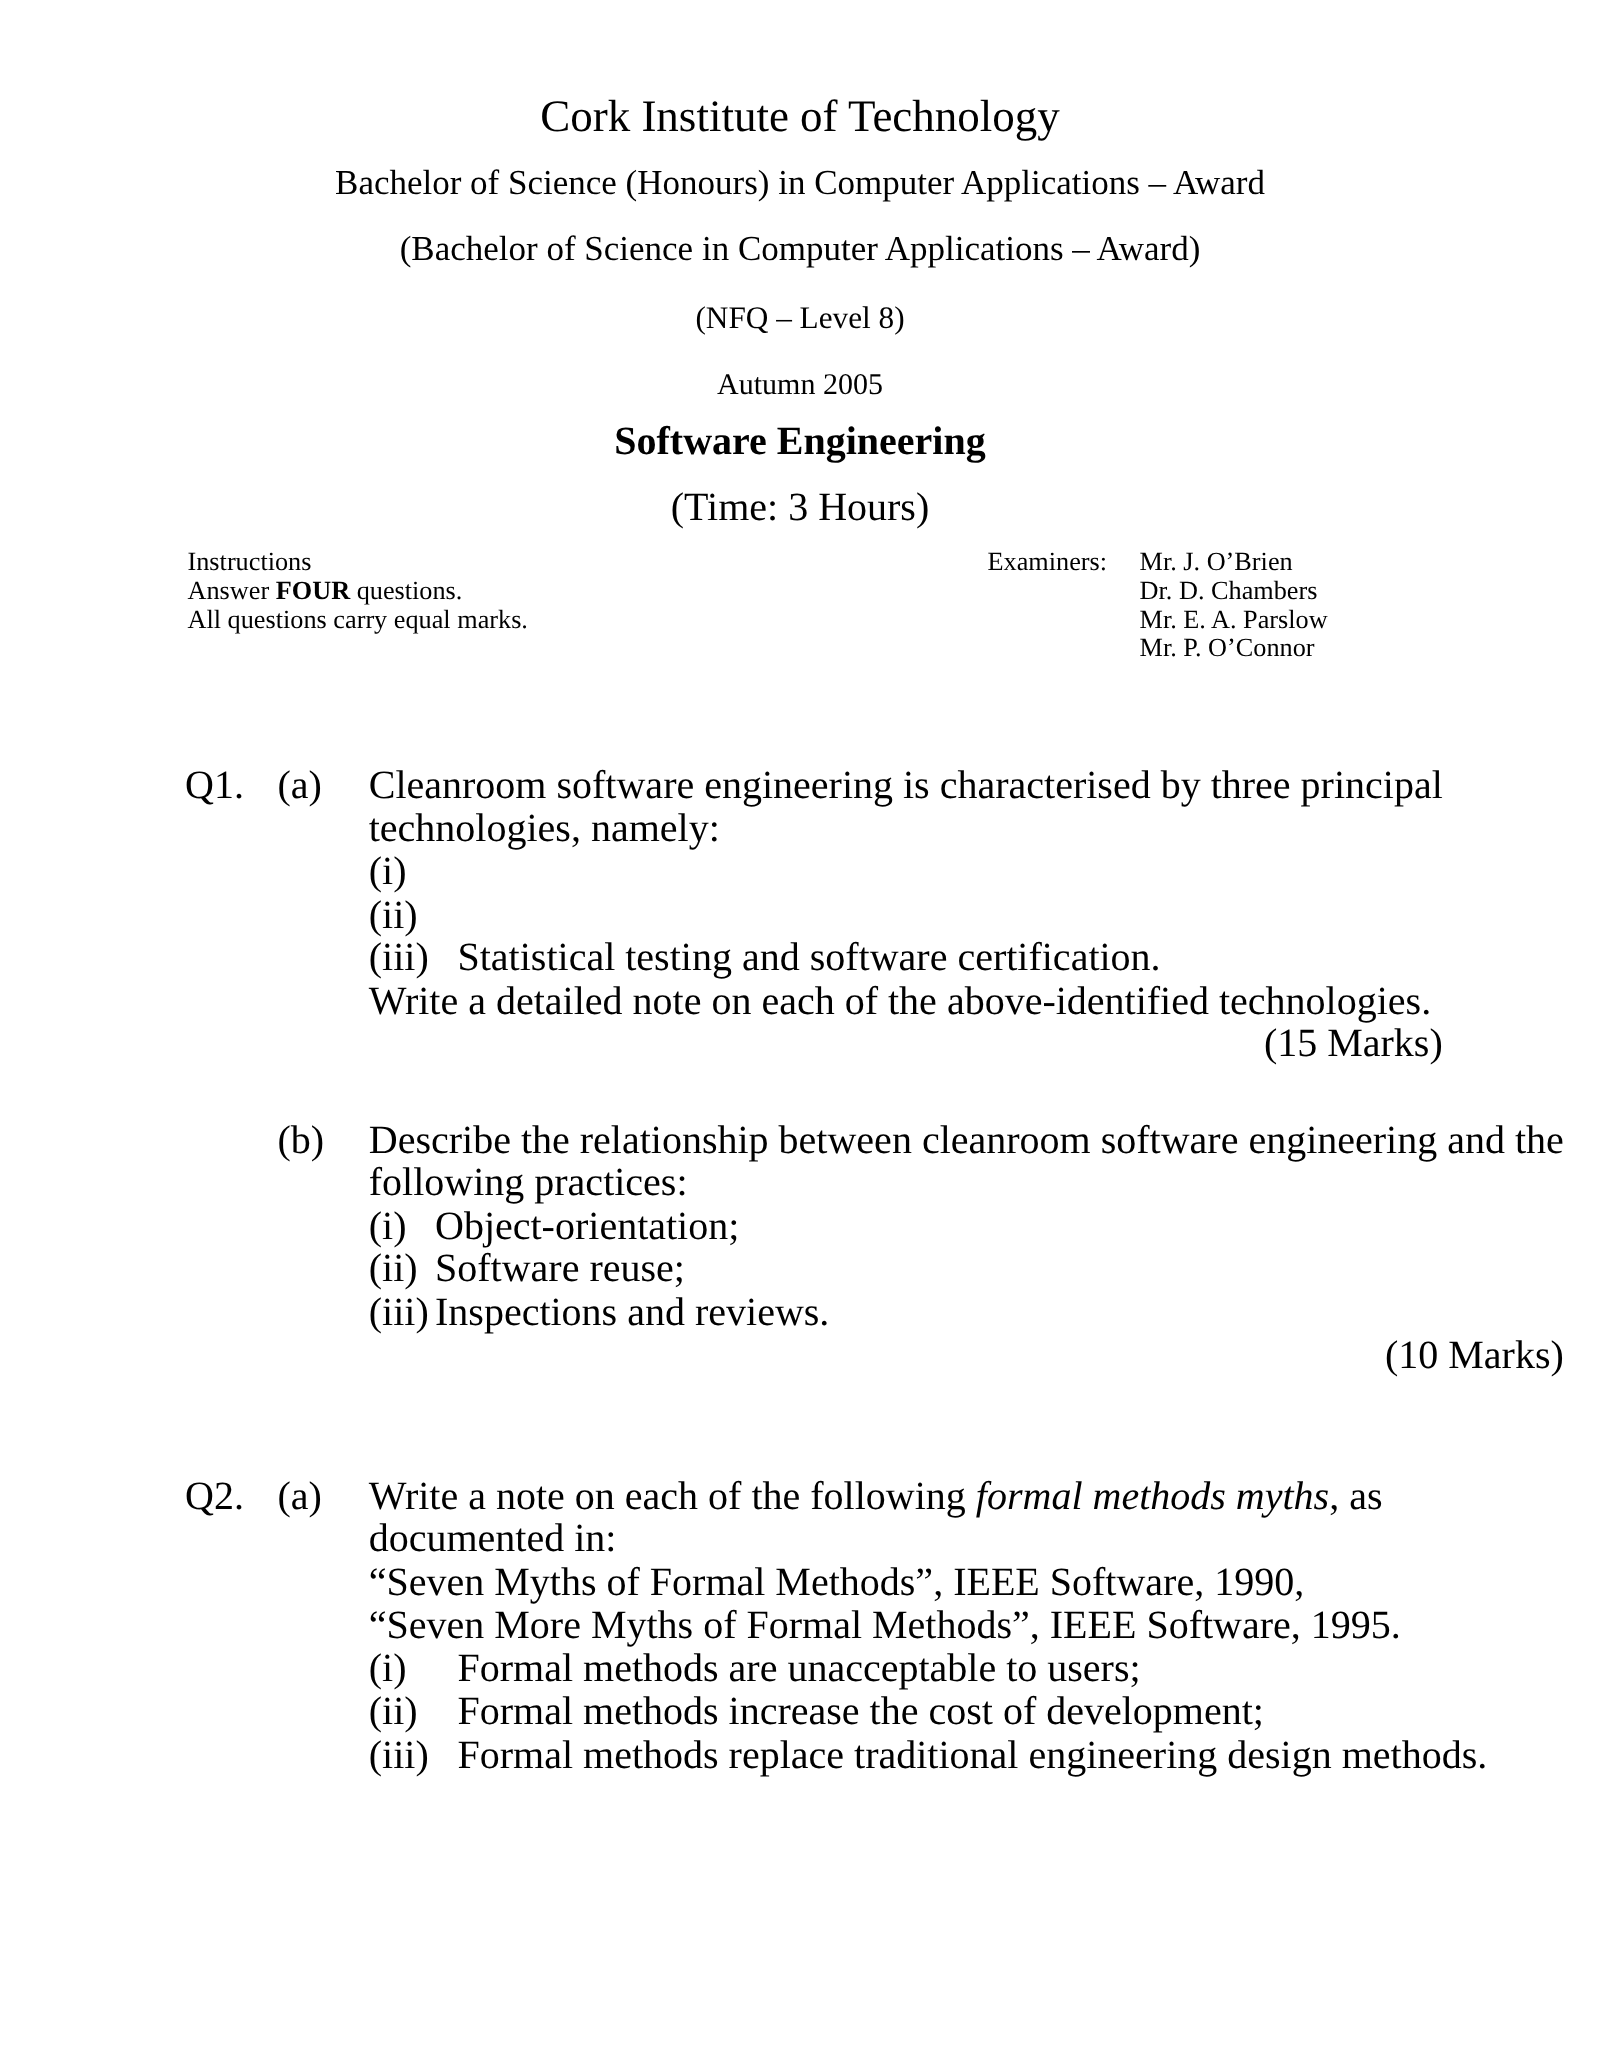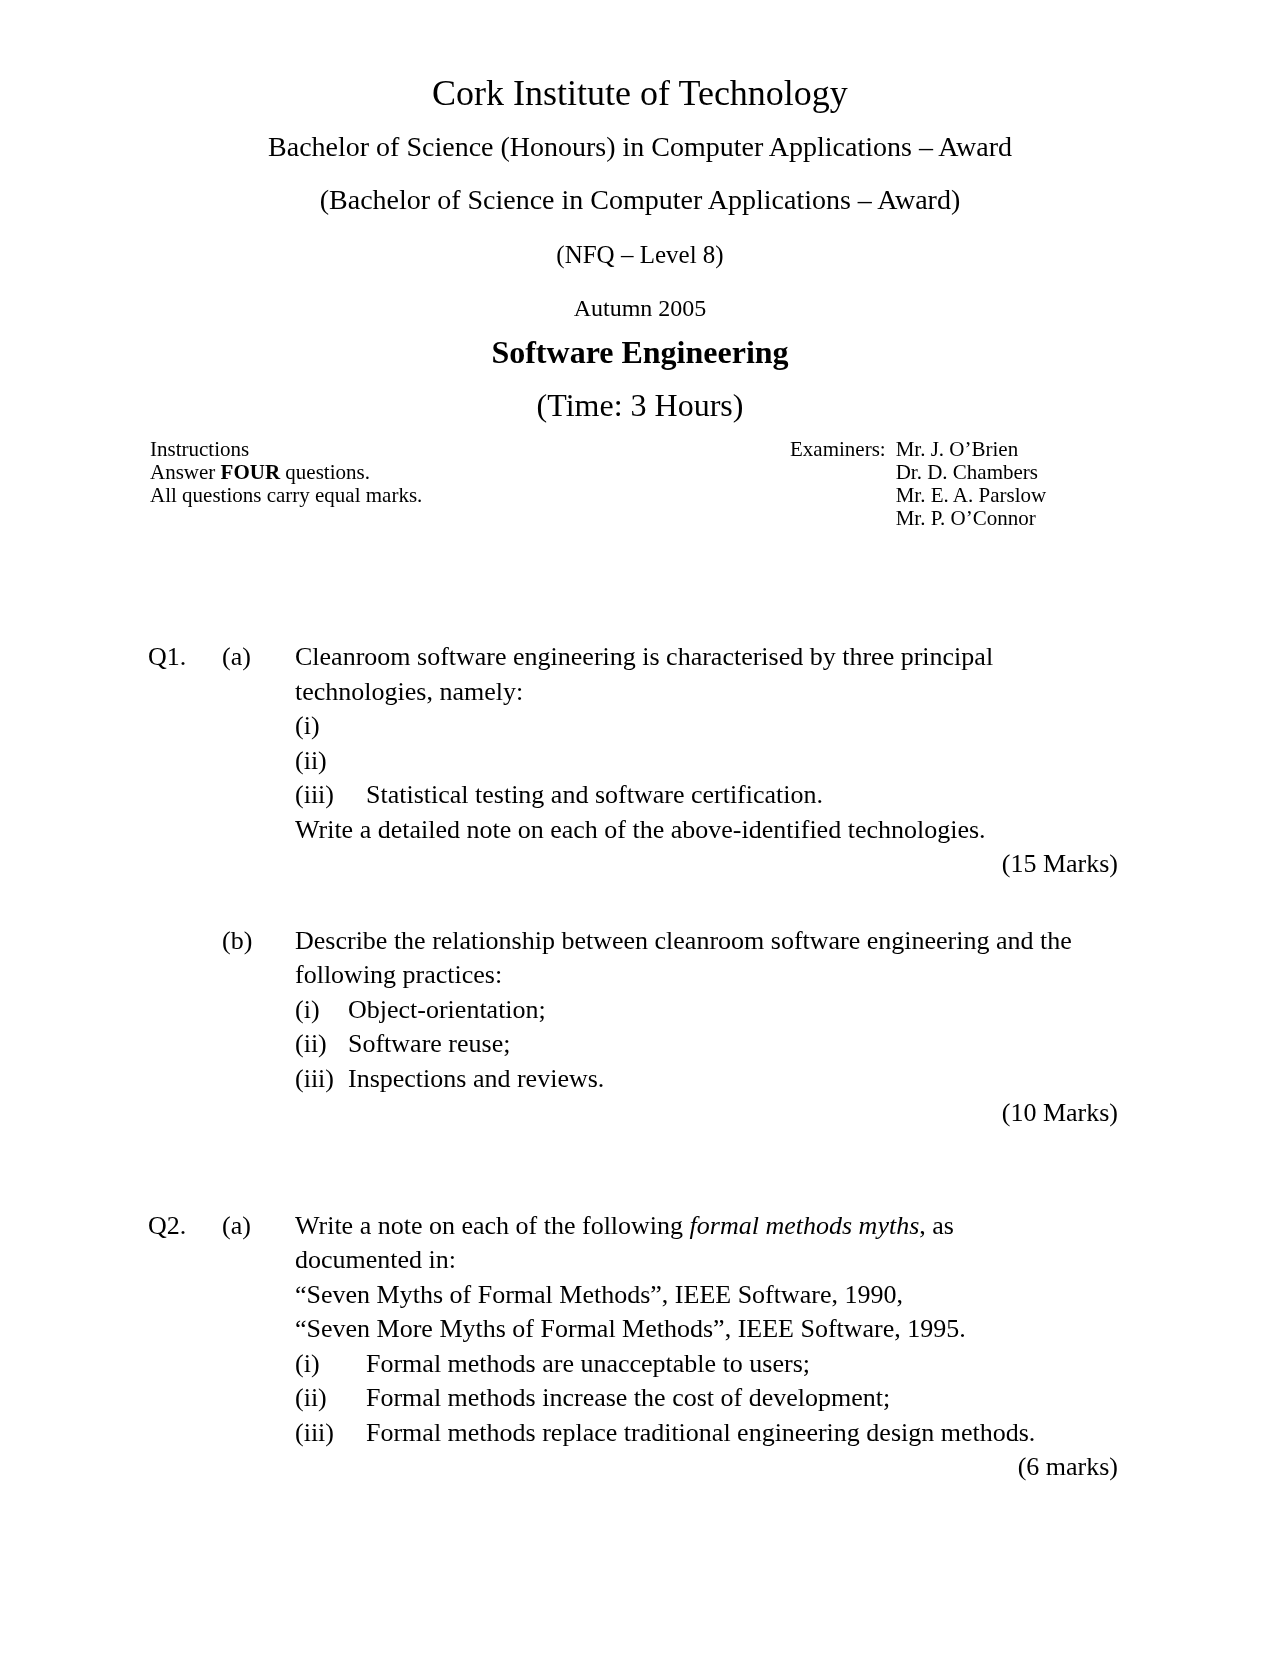--- a/index.html
+++ b/index.html
@@ -43,33 +43,33 @@
     line-height: 23px;
     white-space: nowrap;
   }
   .meta-examiners {
     position: absolute;
     left: 790px;
     top: 438px;
     font-size: 21px;
     line-height: 23px;
     display: flex;
-    gap: 10px;
+    gap: 26px;
     white-space: nowrap;
   }
   .bold { font-weight: bold; }
   .it   { font-style: italic; }
 
   
   .questions {
     position: absolute;
     left: 148px;
-    top: 640px;
+    top: 610px;
     width: 970px;
-    font-size: 26px;
+    font-size: 32px;
     line-height: 34.5px;
   }
   .qrow {
     display: grid;
     grid-template-columns: 74px 73px 1fr;
     align-items: start;
   }
   .qrow.part-b { margin-top: 42px; }
   .qrow.q2     { margin-top: 78px; }
   .qbody .line { white-space: nowrap; }
@@ -172,18 +172,17 @@
           <span class="item-text">Formal methods are unacceptable to users;</span>
         </div>
         <div class="list-row">
           <span class="numeral wide">(ii)</span>
           <span class="item-text">Formal methods increase the cost of development;</span>
         </div>
         <div class="list-row">
           <span class="numeral wide">(iii)</span>
           <span class="item-text">Formal methods replace traditional engineering design methods.</span>
         </div>
-        <div class="marks">(6 marks)</div>
       </div>
     </div>
 
   </div>
 </div>
 
 </body></html>

